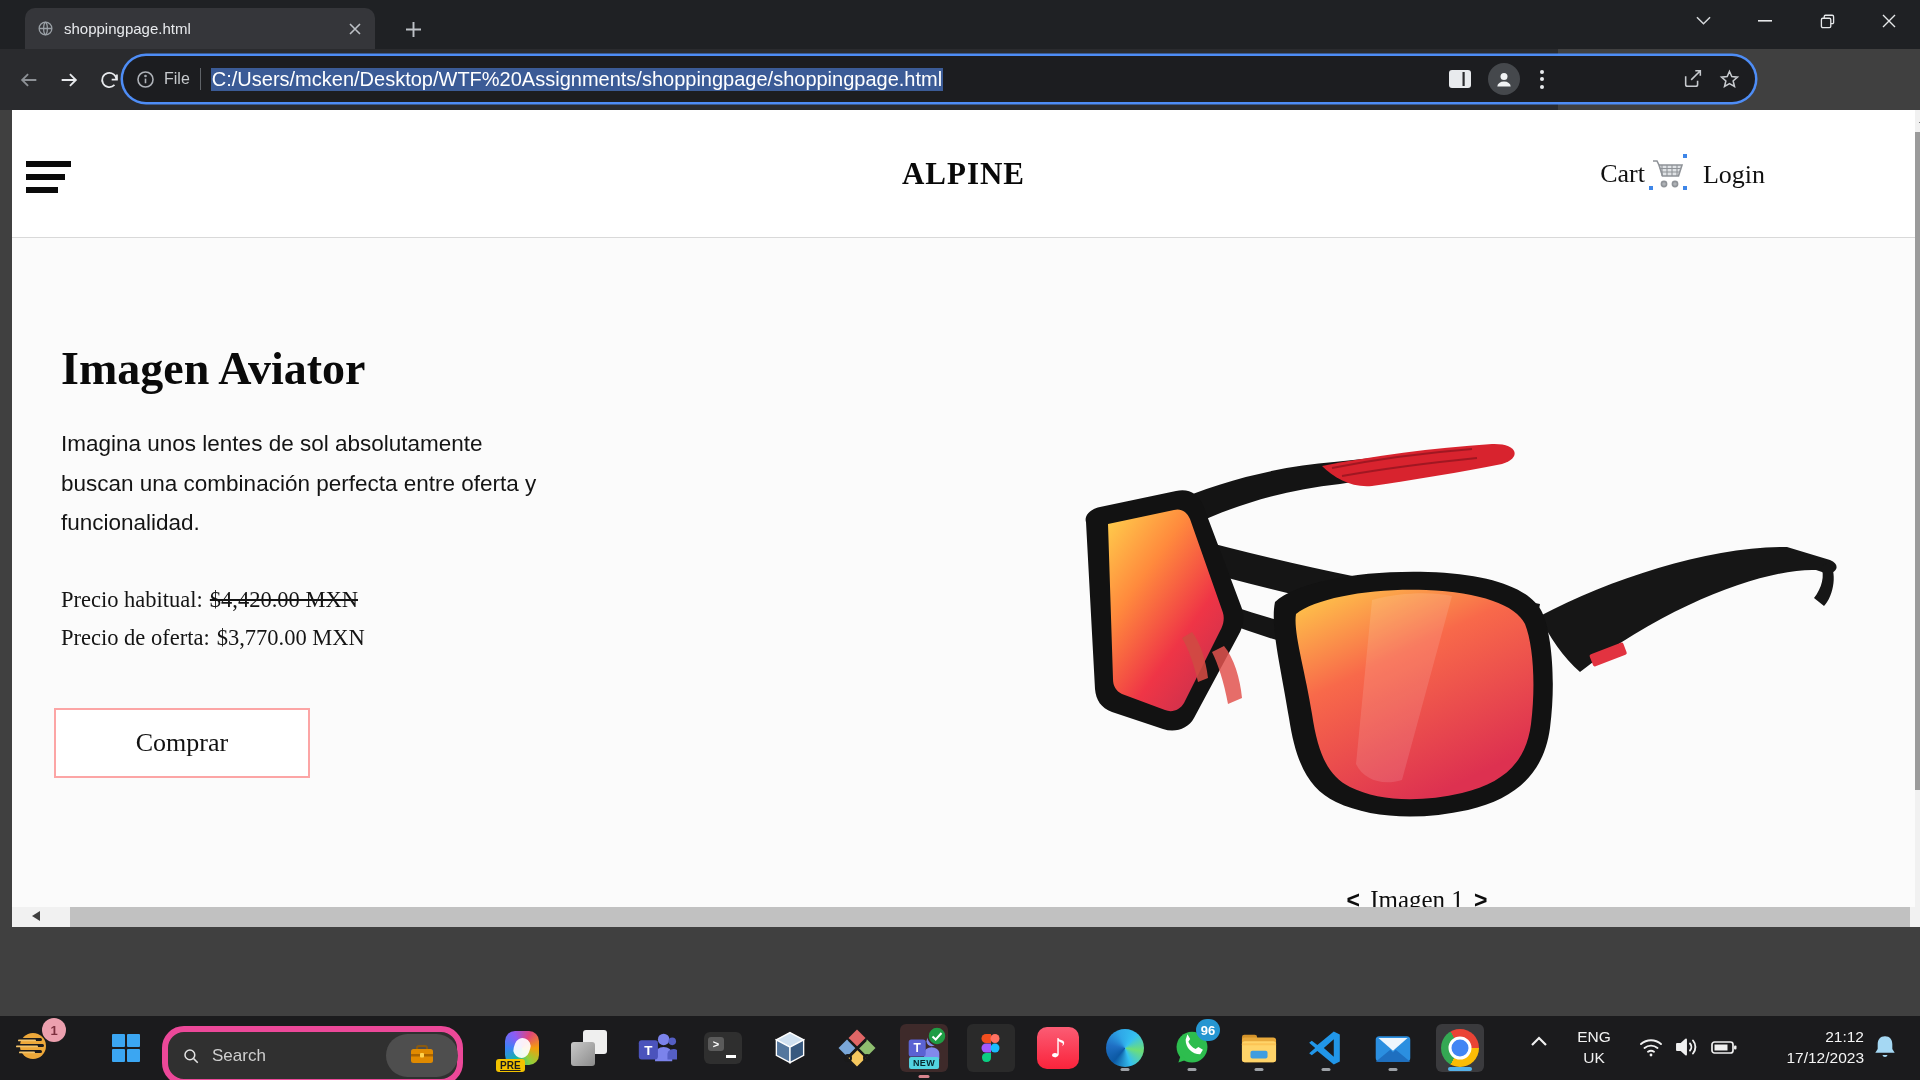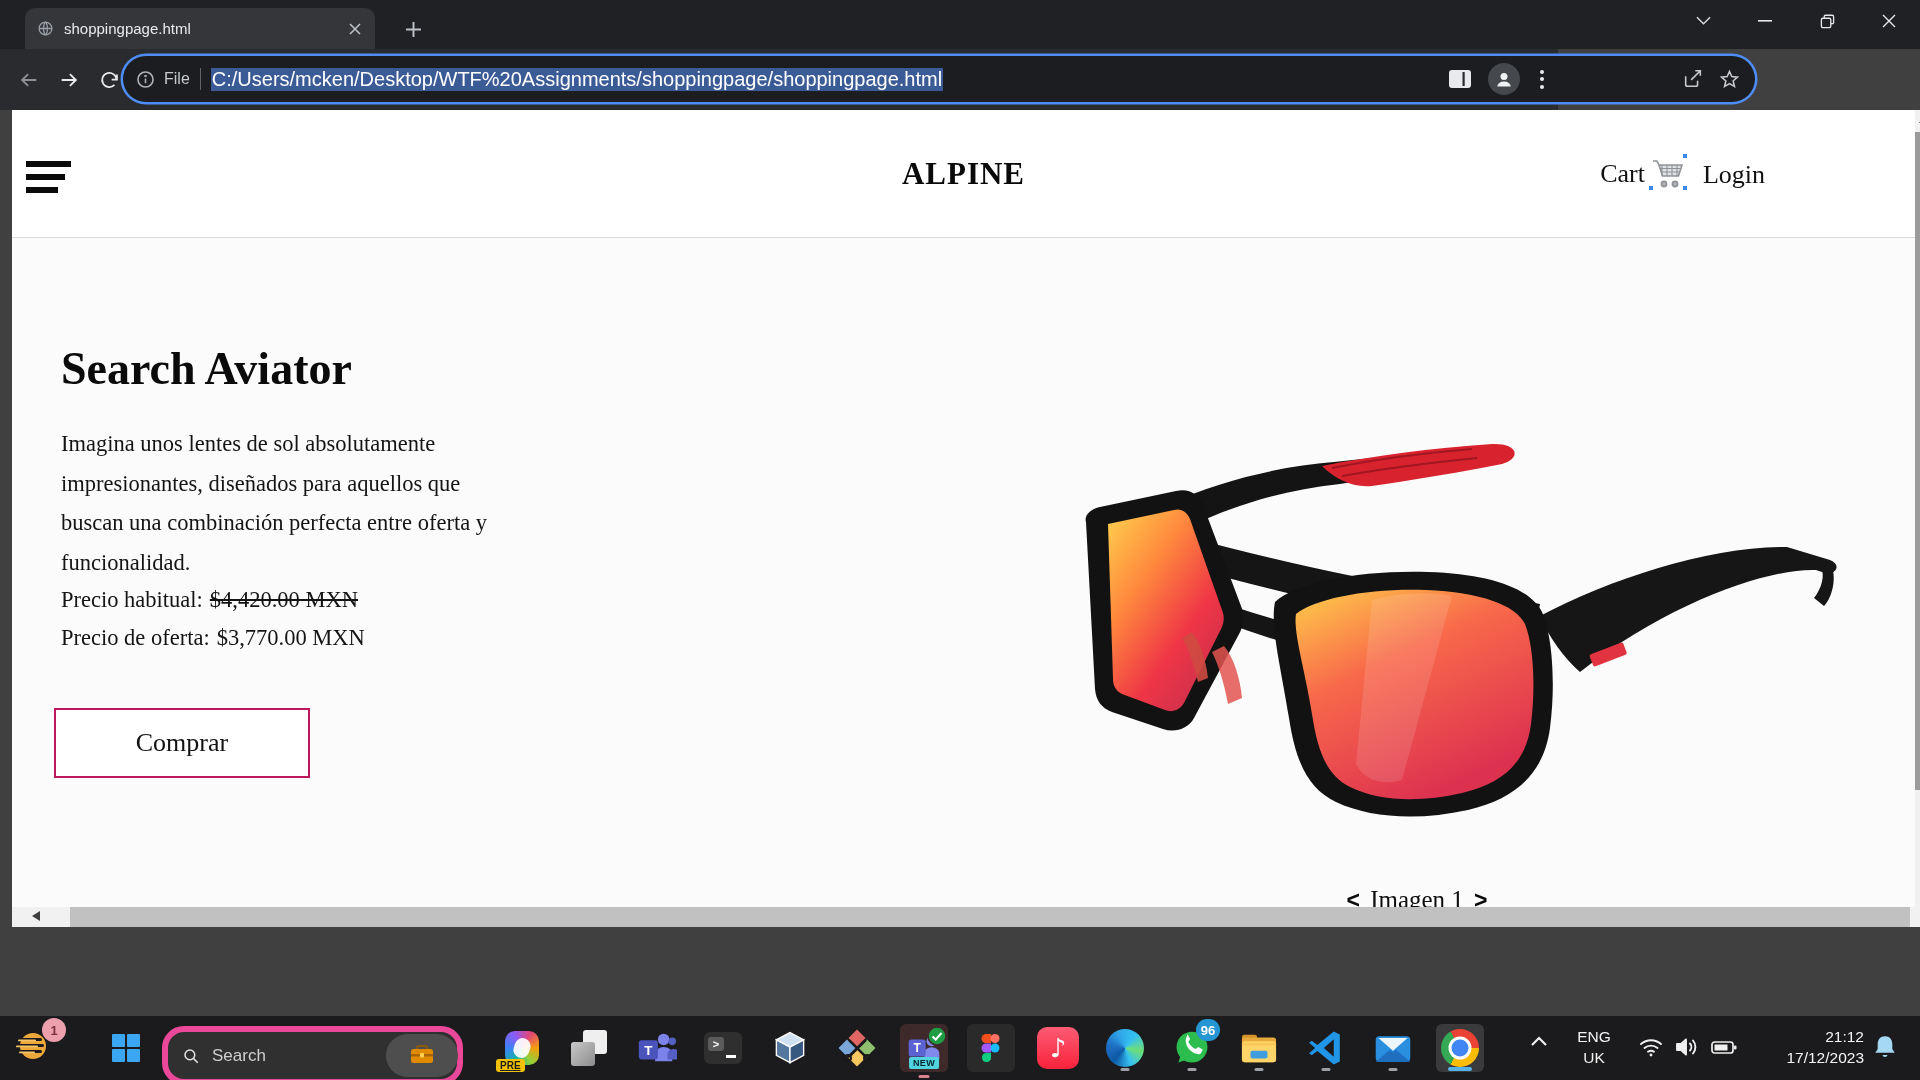--- a/index.html
+++ b/index.html
@@ -43,27 +43,27 @@
   .hamburger i:nth-child(1){ width:45px; } .hamburger i:nth-child(2){ width:39px; } .hamburger i:nth-child(3){ width:32px; }
   .brand {
     position:absolute; left:0; top:46px; width:1903px; text-align:center;
     font-family:"Liberation Serif", serif; font-weight:bold; font-size:31px; letter-spacing:1px; color:#090909;
   }
   .header-right { position:absolute; right:150px; top:48px; display:flex; align-items:flex-end; gap:18px; font-family:"Liberation Serif", serif; font-size:26px; color:#111; }
   .cart-link { display:flex; align-items:center; gap:6px; }
   .cart-img { position:relative; width:34px; height:32px; }
   .sel-dot { position:absolute; width:4px; height:4px; background:#3e86e8; }
   .product-title { position:absolute; left:49px; top:232px; font-family:"Liberation Serif", serif; font-weight:bold; font-size:46px; color:#0a0a0a; }
-  .product-desc { position:absolute; left:49px; top:314px; font-family:Liberation Serif, serif; font-size:22.5px; line-height:39.5px; color:#141414; }
+  .product-desc { position:absolute; left:49px; top:314px; font-family:Liberation Sans, sans-serif; font-size:22.5px; line-height:39.5px; color:#141414; }
   .price-line { position:absolute; left:49px; font-family:"Liberation Serif", serif; font-size:22.5px; color:#141414; }
   .price-regular { top:477px; } .price-sale { top:515px; }
   .price-line .lbl { margin-right:7px; }
   .strike { text-decoration:line-through; }
   .buy-btn {
-    position:absolute; left:42px; top:598px; width:256px; height:70px; background:#fff; border:2px solid #be185d;
+    position:absolute; left:42px; top:598px; width:256px; height:70px; background:#fff; border:2px solid #fca5a5;
     font-family:"Liberation Serif", serif; font-size:26px; color:#111; display:flex; align-items:center; justify-content:center;
   }
   .product-image { position:absolute; left:1060px; top:310px; width:780px; height:410px; }
   .carousel { position:absolute; left:1300px; top:776px; width:210px; text-align:center; font-family:"Liberation Serif", serif; font-size:25px; color:#0d0d0d; }
   .carousel .chev { font-family:"Liberation Sans", sans-serif; font-weight:bold; font-size:23px; padding:0 4px; }
 
   
   .vscroll { position:absolute; right:0; top:0; width:17px; height:876px; background:#f1f1f1; }
   .vscroll .arrow-up { position:absolute; top:6px; left:4px; width:0; height:0; border-left:4.5px solid transparent; border-right:4.5px solid transparent; border-bottom:7px solid #505050; }
   .vscroll .arrow-dn { position:absolute; bottom:6px; left:4px; width:0; height:0; border-left:4.5px solid transparent; border-right:4.5px solid transparent; border-top:7px solid #505050; }
@@ -238,24 +238,23 @@
             </svg>
             <i class="sel-dot" style="right:-2px;top:-4px"></i>
               <i class="sel-dot" style="left:-2px;bottom:0"></i>
               <i class="sel-dot" style="right:-2px;bottom:0"></i>
           </span>
         </span>
         <span>Login</span>
       </div>
     </div>
 
-    <div class="product-title">Search Aviator</div>
+    <div class="product-title">Imagen Aviator</div>
     <div class="product-desc">
       <div>Imagina unos lentes de sol absolutamente</div>
-      <div>impresionantes, diseñados para aquellos que</div>
       <div>buscan una combinación perfecta entre oferta y</div>
       <div>funcionalidad.</div>
     </div>
     <div class="price-line price-regular">
       <span class="lbl">Precio habitual:</span><span class="strike">$4,420.00 MXN</span>
     </div>
     <div class="price-line price-sale">
       <span class="lbl">Precio de oferta:</span><span>$3,770.00 MXN</span>
     </div>
     <button class="buy-btn">Comprar</button>

